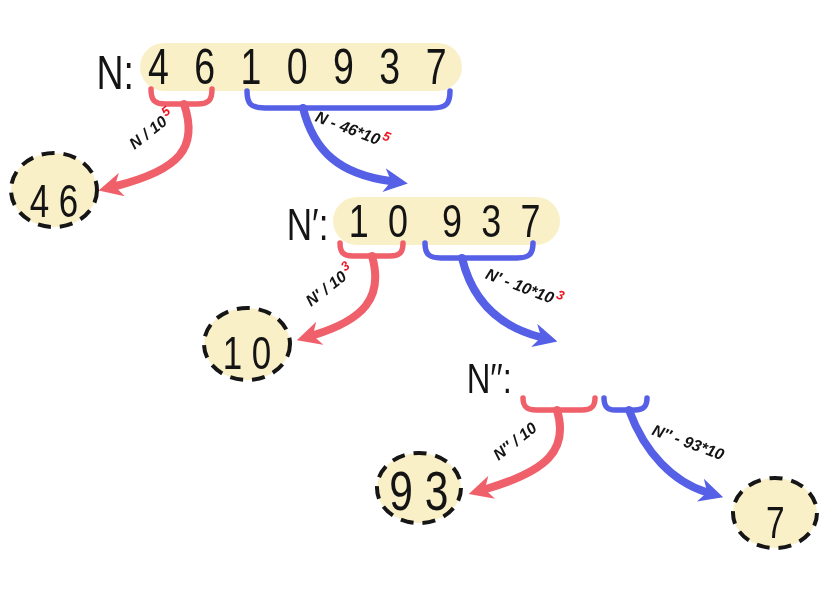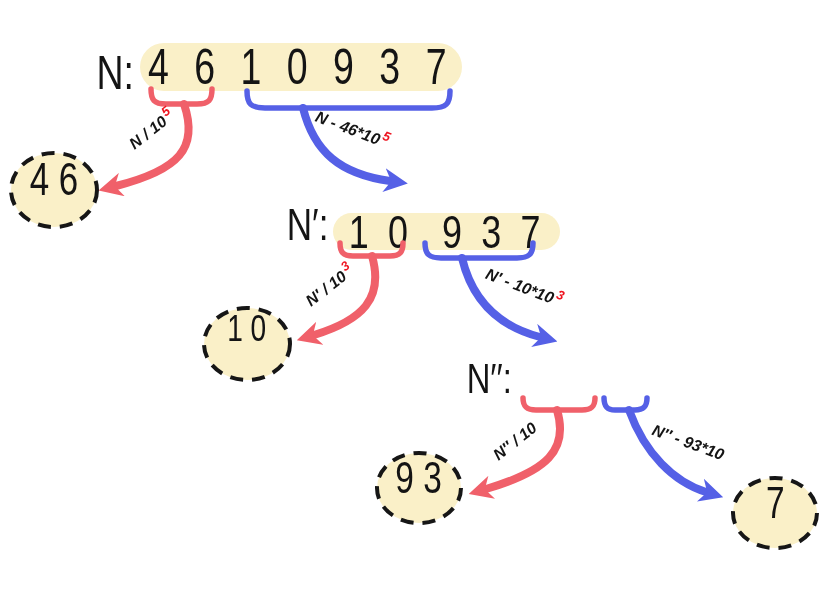--- a/index.html
+++ b/index.html
@@ -13,21 +13,21 @@
   .num-box {
     position:absolute; z-index:0; background:#FAF0C8; border-radius:24px;
     display:flex; align-items:center; justify-content:center;
   }
   .digits {
     display:inline-block; white-space:pre; font-weight:400; color:#141414;
     transform-origin:center;
   }
   #box-n  { left:140px; top:43px;  width:322px; height:48px; }
   #box-n  .digits { font-size:50px; letter-spacing:10px; transform:scaleX(0.75); }
-  #box-n1 { left:333px; top:213px; width:227px; height:37px; }
+  #box-n1 { left:333px; top:197px; width:227px; height:48px; }
   #box-n1 .digits { font-size:46px; letter-spacing:6px;  transform:scaleX(0.78); }
   #box-n2 { left:515px; top:353px; width:135px; height:44px; }
   #box-n2 .digits { font-size:44px; letter-spacing:5px;  transform:scaleX(0.78); }
 
   
   .row-label { position:absolute; z-index:2; text-align:right; white-space:nowrap; }
   .row-label .cond { display:inline-block; transform:scaleX(0.78); transform-origin:right center; }
   #lab-n  { left:70px;  top:45px;  width:64px; font-size:48px; }
   #lab-n1 { left:252px; top:199px; width:76px; font-size:45px; }
   #lab-n2 { left:428px; top:355px; width:84px; font-size:42px; }
@@ -40,27 +40,27 @@
   .op-label .sup { color:#EE1420; font-size:13px; position:relative; top:-7px; margin-left:2px; }
   #op1 { left:152px; top:130px; transform:translate(-50%,-50%) rotate(-38deg); }
   #op2 { left:352px; top:130px; transform:translate(-50%,-50%) rotate(21deg); }
   #op3 { left:330px; top:286px; transform:translate(-50%,-50%) rotate(-38deg); }
   #op4 { left:524px; top:288px; transform:translate(-50%,-50%) rotate(21deg); }
   #op5 { left:516px; top:441px; transform:translate(-50%,-50%) rotate(-38deg); }
   #op6 { left:689px; top:443px; transform:translate(-50%,-50%) rotate(20deg); }
 
   
   .circle-text {
-    position:absolute; z-index:2; display:flex; align-items:flex-start; justify-content:center;
+    position:absolute; z-index:2; display:flex; align-items:flex-end; justify-content:center;
     white-space:pre; color:#141414;
   }
   .circle-text .cond { display:inline-block; transform:scaleX(0.76); transform-origin:center; }
   #res-46 { left:8px;   top:152px; width:92px; height:76px; font-size:46px; }
-  #res-10 { left:201px; top:308px; width:92px; height:72px; font-size:37px; }
-  #res-93 { left:373px; top:453px; width:92px; height:70px; font-size:44px; }
+  #res-10 { left:201px; top:308px; width:92px; height:72px; font-size:46px; }
+  #res-93 { left:373px; top:453px; width:92px; height:70px; font-size:56px; }
   #res-7  { left:729px; top:478px; width:92px; height:70px; font-size:44px; }
 </style>
 </head>
 <body>
 
 <div class="canvas">
 
   <div class="num-box" id="box-n">
     <span class="digits">4 6 1 0 9 3 7</span>
   </div>

